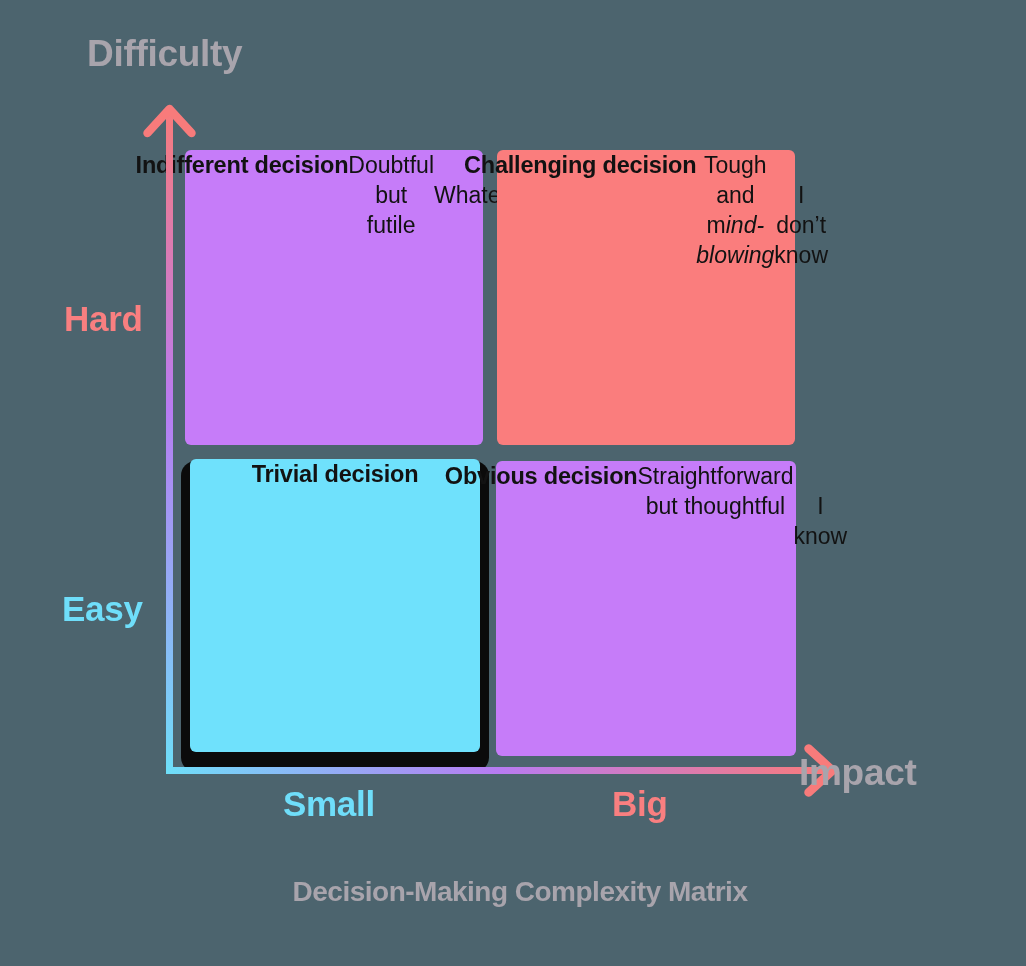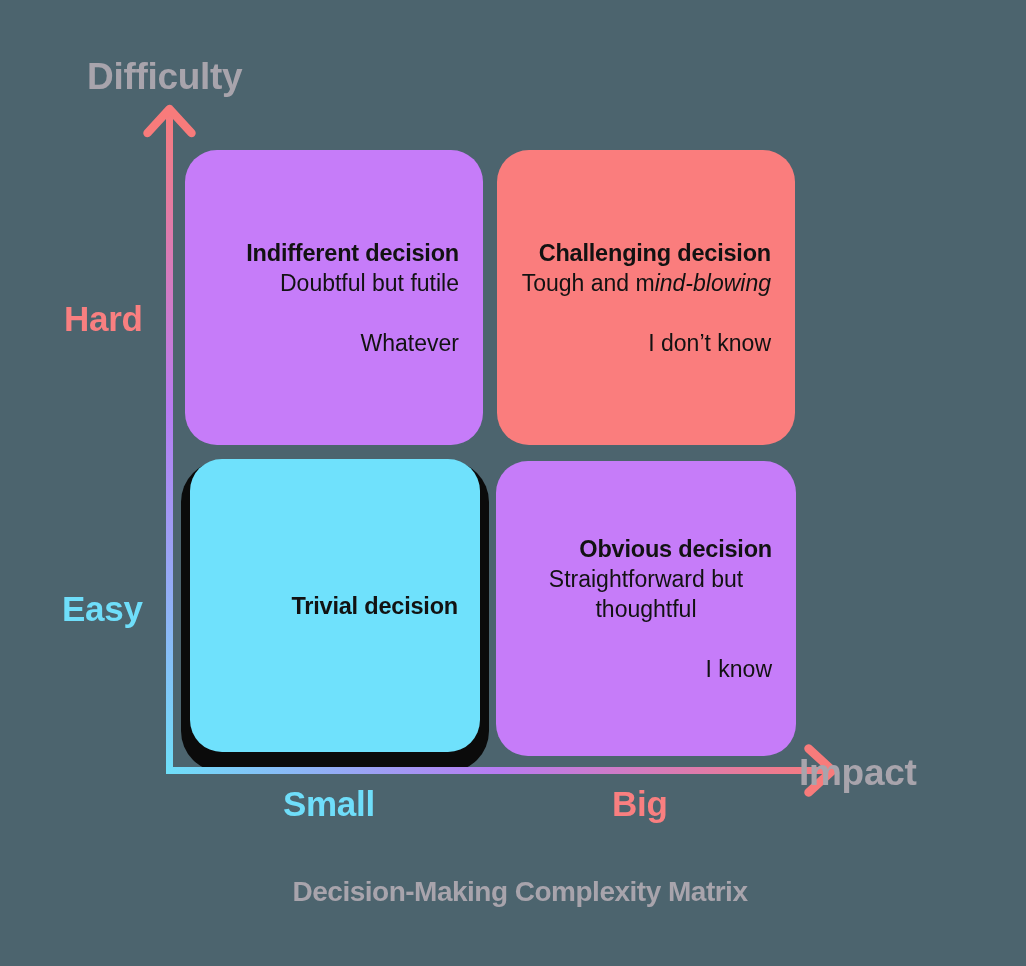--- a/index.html
+++ b/index.html
@@ -21,29 +21,27 @@
     position: relative;
     width: 1026px;
     height: 966px;
     background: var(--background);
     overflow: hidden;
   }
 
   
   .card {
     position: absolute;
-    border-radius: 32px;
+    border-radius: 6px;
     display: flex;
-    flex-direction: column;
     justify-content: center;
     text-align: center;
     padding: 0 24px;
     color: var(--box-text);
     z-index: 1;
-    align-items: flex-end;
   }
   .card .card-title {
     font-weight: bold;
     font-size: 23.5px;
     line-height: 30px;
     white-space: nowrap;
     letter-spacing: -0.2px;
   }
   .card .card-subtitle {
     font-size: 23px;
@@ -76,21 +74,21 @@
     position: absolute;
     font-weight: bold;
     z-index: 3;
     white-space: nowrap;
   }
   .axis-title { font-size: 37px; color: var(--label-gray); letter-spacing: -0.3px; }
   .tick       { font-size: 35px; letter-spacing: -0.3px; }
   .tick-salmon { color: var(--tick-salmon); }
   .tick-cyan   { color: var(--tick-cyan); }
 
-  .label-difficulty { left: 87px;  top: 56px;  }
+  .label-difficulty { left: 87px;  top: 33px;  }
   .label-impact     { left: 799px; top: 752px; }
   .label-hard       { left: 64px;  top: 299px; }
   .label-easy       { left: 62px;  top: 589px; }
   .label-small      { left: 283px; top: 784px; }
   .label-big        { left: 612px; top: 784px; }
 
   .chart-title {
     position: absolute;
     left: 0; right: 0;
     top: 876px;

